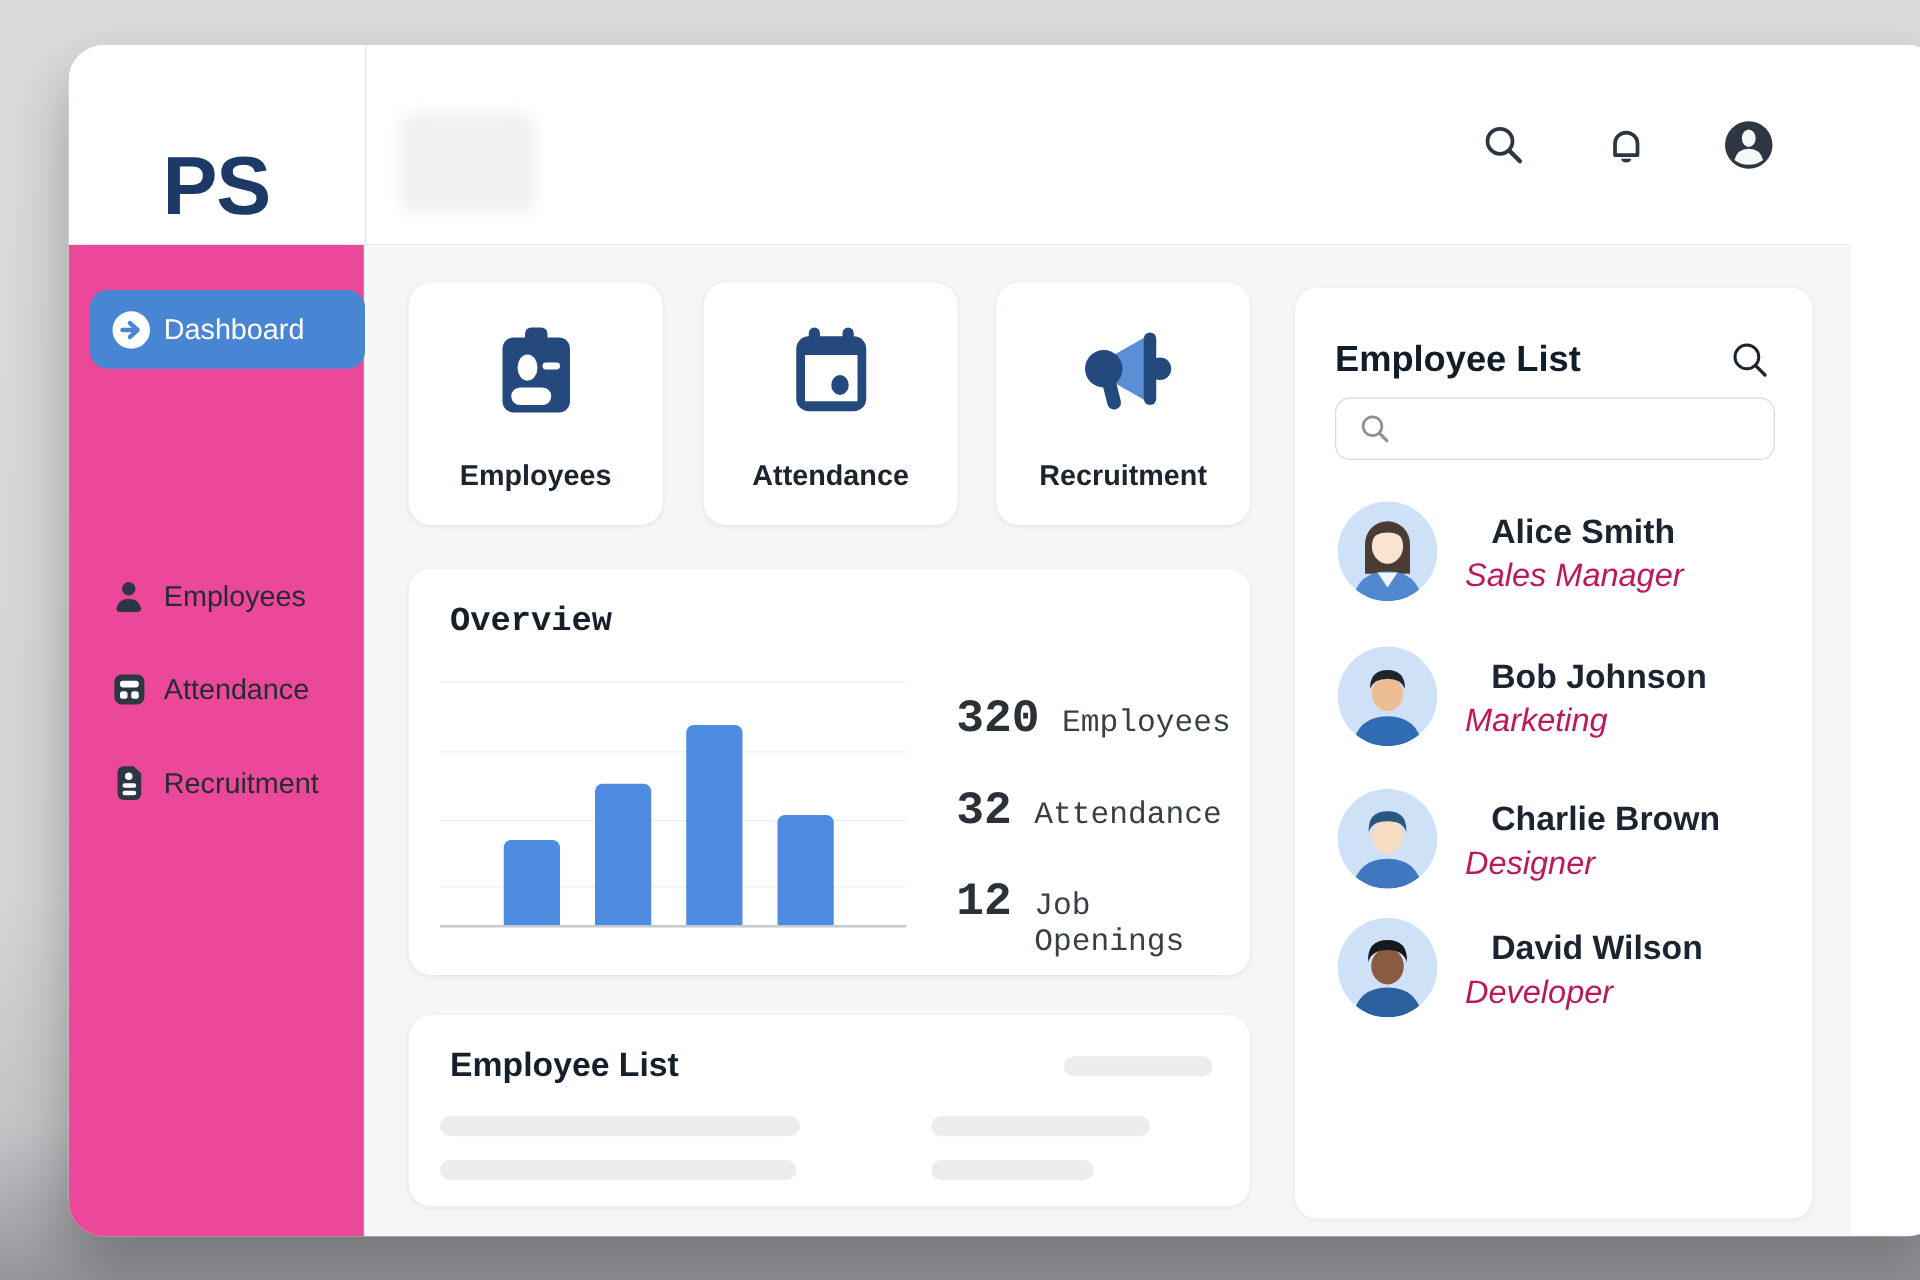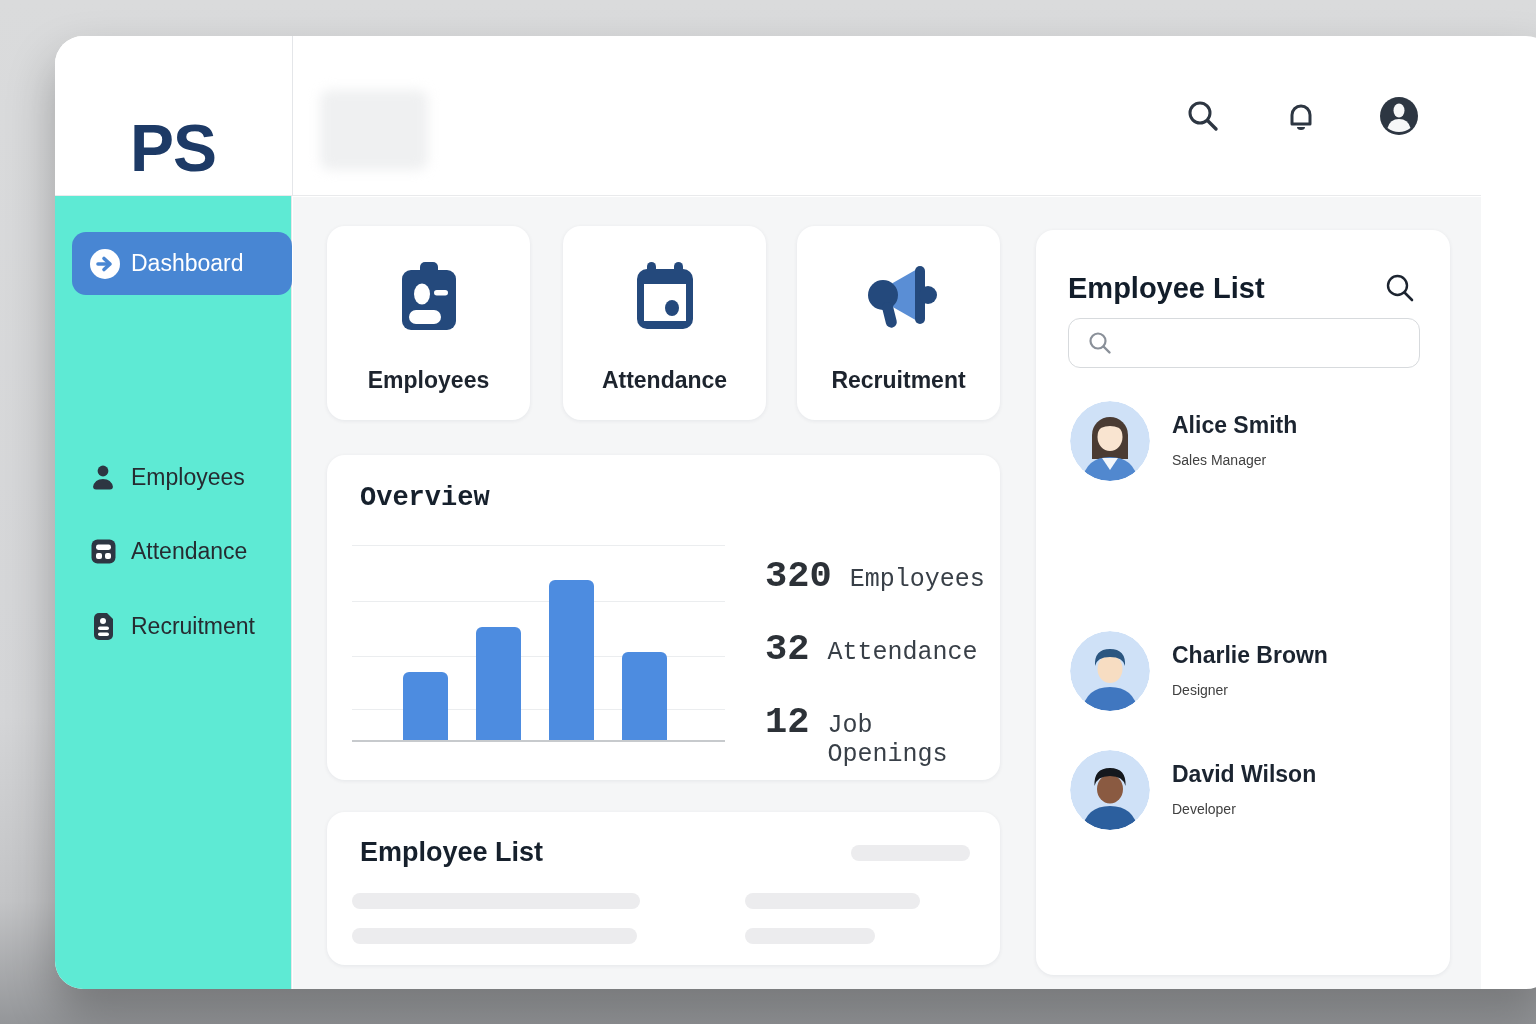--- a/index.html
+++ b/index.html
@@ -18,21 +18,21 @@
   }
   
   .header { position:absolute; left:0; top:0; width:1426px; height:160px; background:#fff; border-bottom:1px solid #e9eaec; }
   .logo { position:absolute; left:58px; top:76px; width:120px; text-align:center; font-size:66px; font-weight:700; color:#1d3a66; letter-spacing:-1px; line-height:66px; transform:translateY(-33px); top:112px;}
   .v-divider { position:absolute; left:237px; top:0; width:1px; height:160px; background:#e4e6e9; }
   .blur-blob { position:absolute; left:265px; top:54px; width:108px; height:80px; background:#eff0f1; border-radius:10px; filter:blur(6px); }
   .app-title { position:absolute; left:383px; top:44px; font-size:33px; line-height:43px; font-weight:700; color:#35393f; letter-spacing:.5px; }
   .header-actions { position:absolute; right:60px; top:58px; display:flex; gap:54px; align-items:center; }
   .icon-btn { width:44px; height:44px; display:flex; align-items:center; justify-content:center; cursor:pointer; }
   
-  .sidebar { position:absolute; left:0; top:160px; width:237px; height:793px; background:#5eead4; border-right:1px solid #e4e6e9; }
+  .sidebar { position:absolute; left:0; top:160px; width:237px; height:793px; background:#ec4899; border-right:1px solid #e4e6e9; }
   .side-item { position:absolute; left:0; width:237px; height:46px; display:flex; align-items:center; cursor:pointer; }
   .side-item .s-icon { position:absolute; left:34px; width:28px; height:28px; display:flex; align-items:center; justify-content:center; }
   .side-item .s-label { position:absolute; left:76px; font-size:23px; color:#262b31; font-weight:500; }
   .side-active {
     position:absolute; left:17px; top:36px; width:220px; height:63px;
     background:#4886d3; border-radius:14px; display:flex; align-items:center; cursor:pointer;
   }
   .side-active .s-icon { position:absolute; left:17px; width:32px; height:32px; }
   .side-active .s-label { position:absolute; left:59px; font-size:23px; color:#ffffff; font-weight:500; }
   
@@ -62,22 +62,22 @@
   .panel-title { position:absolute; left:32px; top:42px; font-size:29px; font-weight:700; color:#121d2a; }
   .panel-search-icon { position:absolute; right:34px; top:42px; cursor:pointer; }
   .search-box {
     position:absolute; left:32px; top:88px; width:352px; height:50px;
     border:1.5px solid #d7dadd; border-radius:12px; background:#fff;
     display:flex; align-items:center; padding-left:18px;
   }
   .search-box input { border:0; outline:none; font-size:20px; margin-left:12px; width:270px; font-family:"Liberation Sans",sans-serif; color:#30363d; background:transparent; }
   .emp-row { position:absolute; left:34px; width:350px; height:80px; display:flex; align-items:center; gap:22px; cursor:pointer; }
   .avatar { width:80px; height:80px; border-radius:50%; flex:0 0 80px; }
-  .emp-name { font-size:23px; font-weight:600; color:#1b2430; line-height:34px; }
-  .emp-role { font-size:14px; color:#404040; line-height:30px; margin-top:3px; }
+  .emp-name { font-size:27px; font-weight:600; color:#1b2430; line-height:34px;margin-left:21px; }
+  .emp-role { font-size:26px; color:#be185d; line-height:30px; margin-top:3px;font-style:italic; }
 </style>
 </head>
 <body>
 
 <div class="stage">
   <div class="app">
 
     <div class="header">
       <div class="logo">PS</div>
       <div class="v-divider"></div>
@@ -259,20 +259,39 @@
             <path d="M12 80 q4 -24 28 -24 q24 0 28 24 z" fill="#5188cf"></path>
             <path d="M32 57 l8 12 l8 -12 z" fill="#f2f6fb"></path>
           </g>
         </svg>
         <div>
           <div class="emp-name">Alice Smith</div>
           <div class="emp-role">Sales Manager</div>
         </div>
       </div>
 
+      <div class="emp-row" style="top:287px;">
+        <svg class="avatar" viewBox="0 0 80 80">
+          <defs>
+              <clipPath id="c2">
+                <circle cx="40" cy="40" r="40"></circle>
+              </clipPath>
+            </defs>
+          <g clip-path="url(#c2)">
+            <circle cx="40" cy="40" r="40" fill="#cfe1f7"></circle>
+            <ellipse cx="40" cy="38" rx="12.5" ry="14" fill="#edbe93"></ellipse>
+            <path d="M26 34 q0 -15 14 -15 q14 0 14 15 q-3 -8 -14 -8 q-11 0 -14 8 z" fill="#20252d"></path>
+            <path d="M12 80 q4 -24 28 -24 q24 0 28 24 z" fill="#2f6cb4"></path>
+          </g>
+        </svg>
+        <div>
+          <div class="emp-name">Bob Johnson</div>
+          <div class="emp-role">Marketing</div>
+        </div>
+      </div>
 
       <div class="emp-row" style="top:401px;">
         <svg class="avatar" viewBox="0 0 80 80">
           <defs>
               <clipPath id="c3">
                 <circle cx="40" cy="40" r="40"></circle>
               </clipPath>
             </defs>
           <g clip-path="url(#c3)">
             <circle cx="40" cy="40" r="40" fill="#cfe1f7"></circle>
@@ -280,21 +299,21 @@
             <path d="M25 35 q-1 -17 15 -17 q16 0 15 17 q-2 -9 -15 -9 q-13 0 -15 9 z" fill="#2b5680"></path>
             <path d="M12 80 q4 -24 28 -24 q24 0 28 24 z" fill="#4077c0"></path>
           </g>
         </svg>
         <div>
           <div class="emp-name">Charlie Brown</div>
           <div class="emp-role">Designer</div>
         </div>
       </div>
 
-      <div class="emp-row" style="top:520px;">
+      <div class="emp-row" style="top:504px;">
         <svg class="avatar" viewBox="0 0 80 80">
           <defs>
               <clipPath id="c4">
                 <circle cx="40" cy="40" r="40"></circle>
               </clipPath>
             </defs>
           <g clip-path="url(#c4)">
             <circle cx="40" cy="40" r="40" fill="#cfe1f7"></circle>
             <ellipse cx="40" cy="39" rx="13" ry="14.5" fill="#8a5a41"></ellipse>
             <path d="M24.5 36 q-1 -18 15.5 -18 q16.5 0 15.5 18 q-2.5 -10 -15.5 -10 q-13 0 -15.5 10 z" fill="#15181d"></path>

